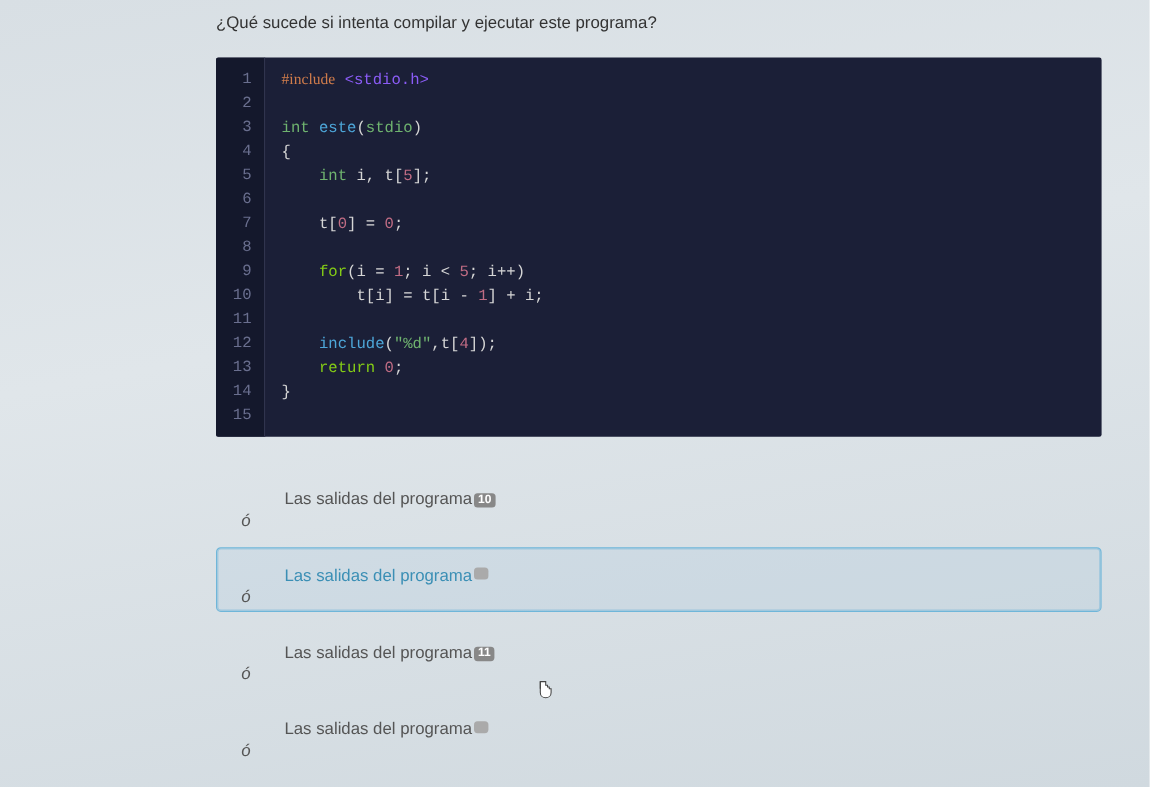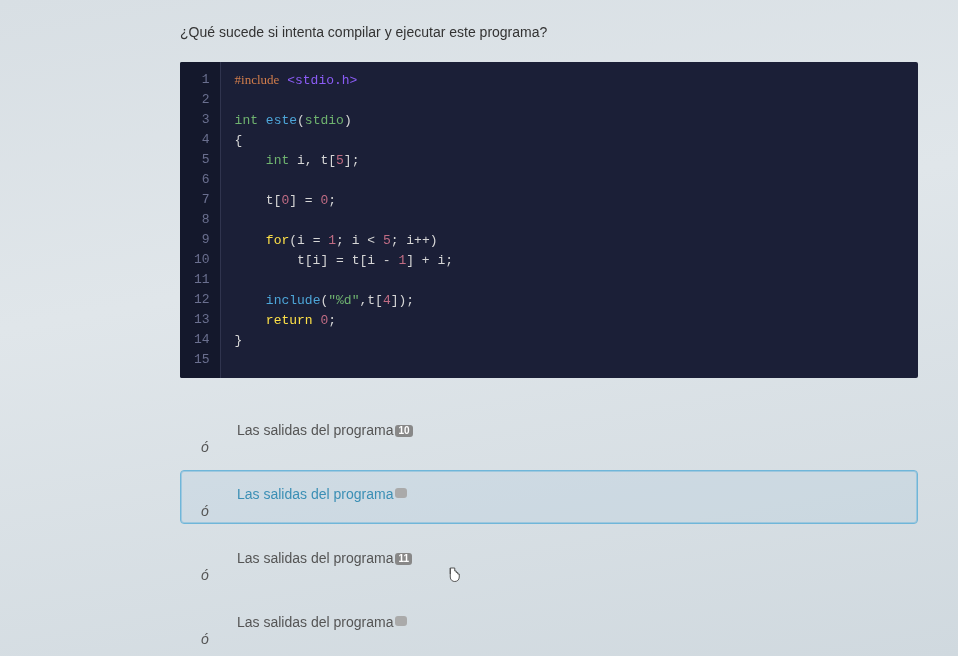--- a/index.html
+++ b/index.html
@@ -5,21 +5,21 @@
   * { box-sizing: border-box; margin: 0; padding: 0; }
   body {
     background: linear-gradient(170deg, #d8dfe4 0%, #e0e6ea 40%, #d0d9df 100%);
     font-family: Arial, Helvetica, sans-serif;
     width: 958px;
     height: 656px;
     overflow: hidden;
     color: #333;
   }
   .page {
-    padding: 24px 30px 0 30px;
+    padding: 10px 30px 0 30px;
   }
   .question {
     font-size: 14px;
     color: #333;
     margin: 0 0 22px 150px;
     font-weight: 500;
   }
   .code-block {
     display: flex;
     margin: 0 10px 0 150px;
@@ -41,21 +41,21 @@
   }
   .code {
     padding: 8px 14px;
     flex: 1;
     white-space: pre;
     color: #d6d6d6;
   }
   .tok-pre   { color: #d07c4b; font-family: Liberation Serif, serif; }       
   .tok-inc   { color: #8b5cf6; }       
   .tok-type  { color: #6fb36f; text-align: center; }       
-  .tok-key   { color: #fde047; }       
+  .tok-key   { color: #84cc16; }       
   .tok-func  { color: #4da6d9; }       
   .tok-num   { color: #c06c84; }       
   .tok-str   { color: #6fb36f; }
   .answers {
     margin: 28px 10px 0 150px;
   }
   .answer {
     position: relative;
     border: 1px solid transparent;
     border-radius: 4px;

